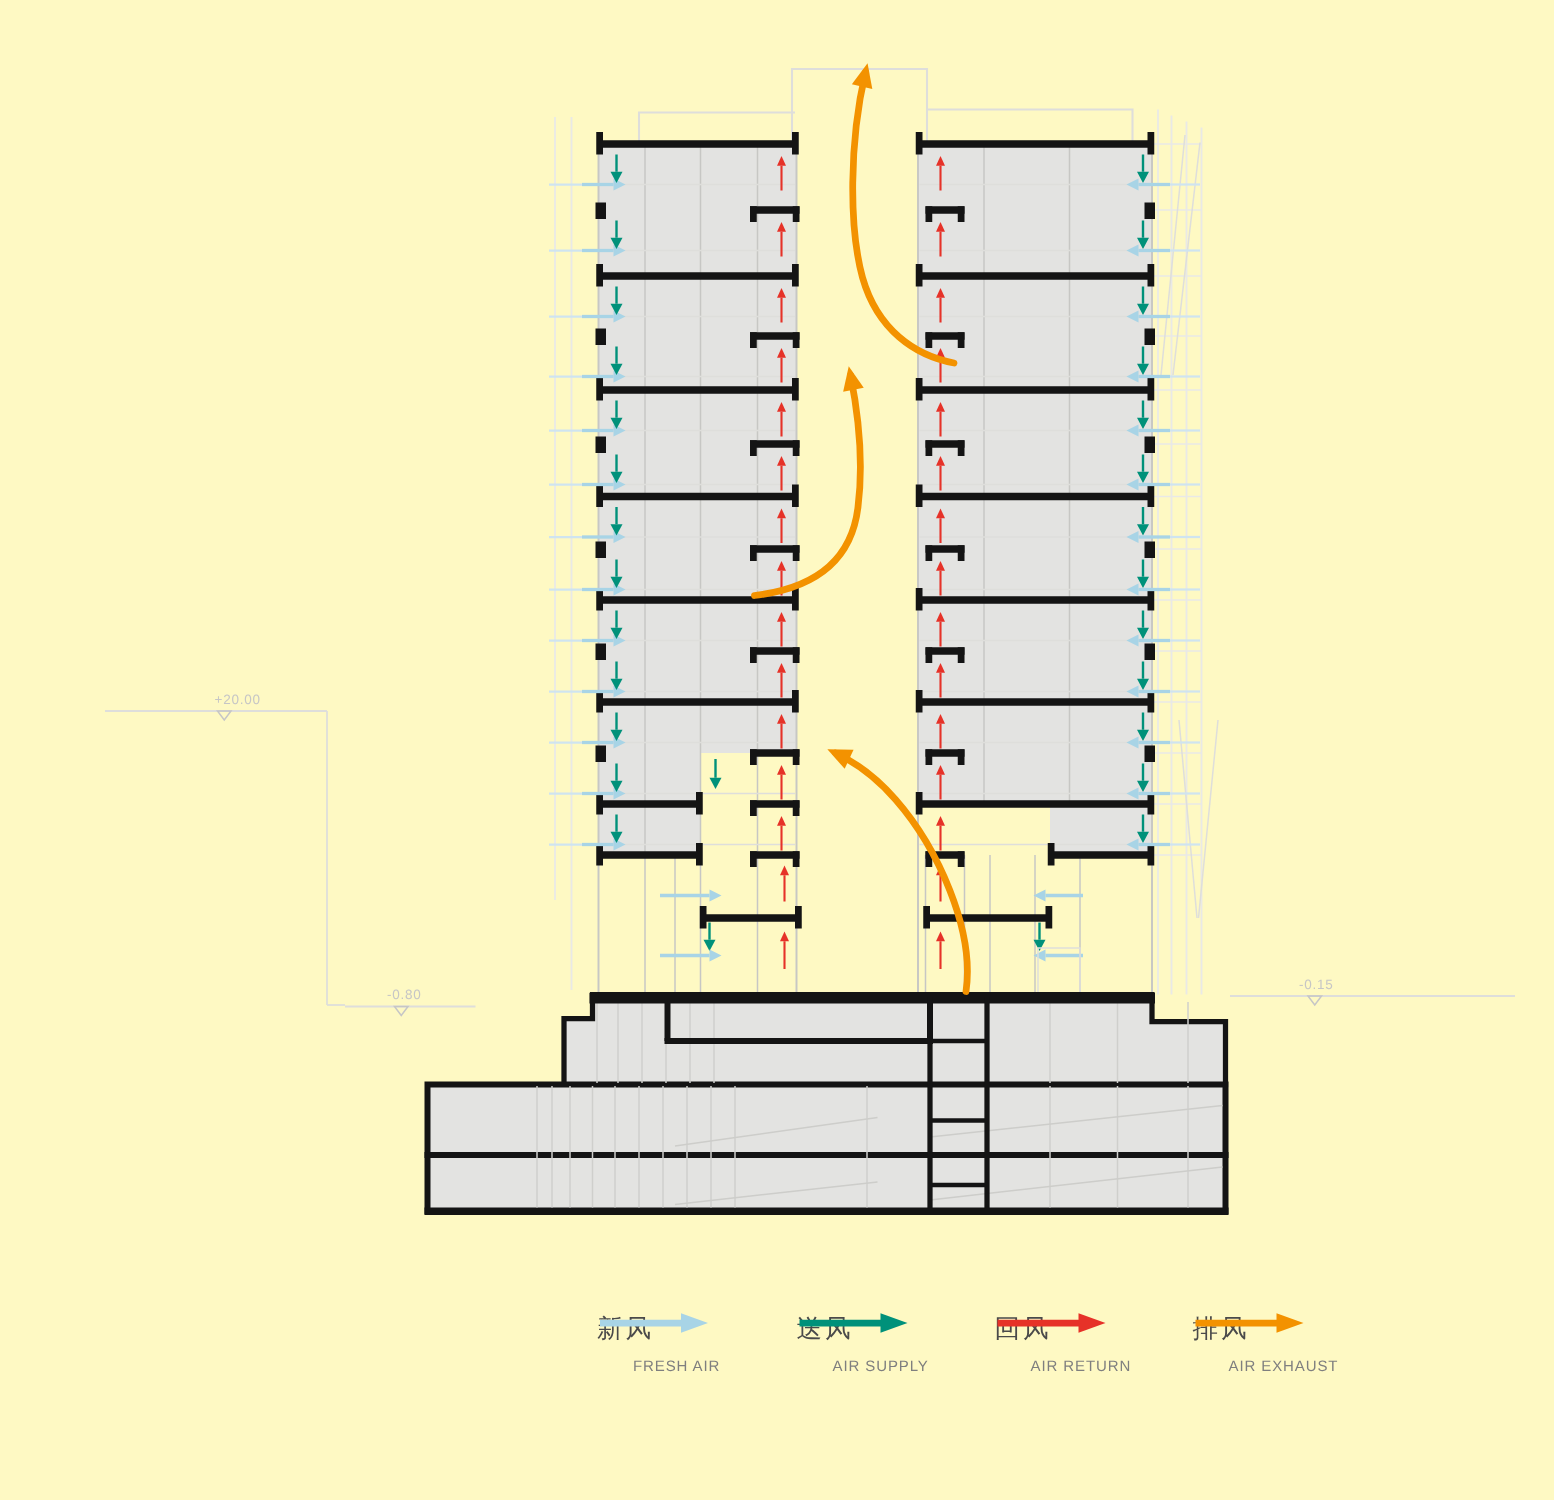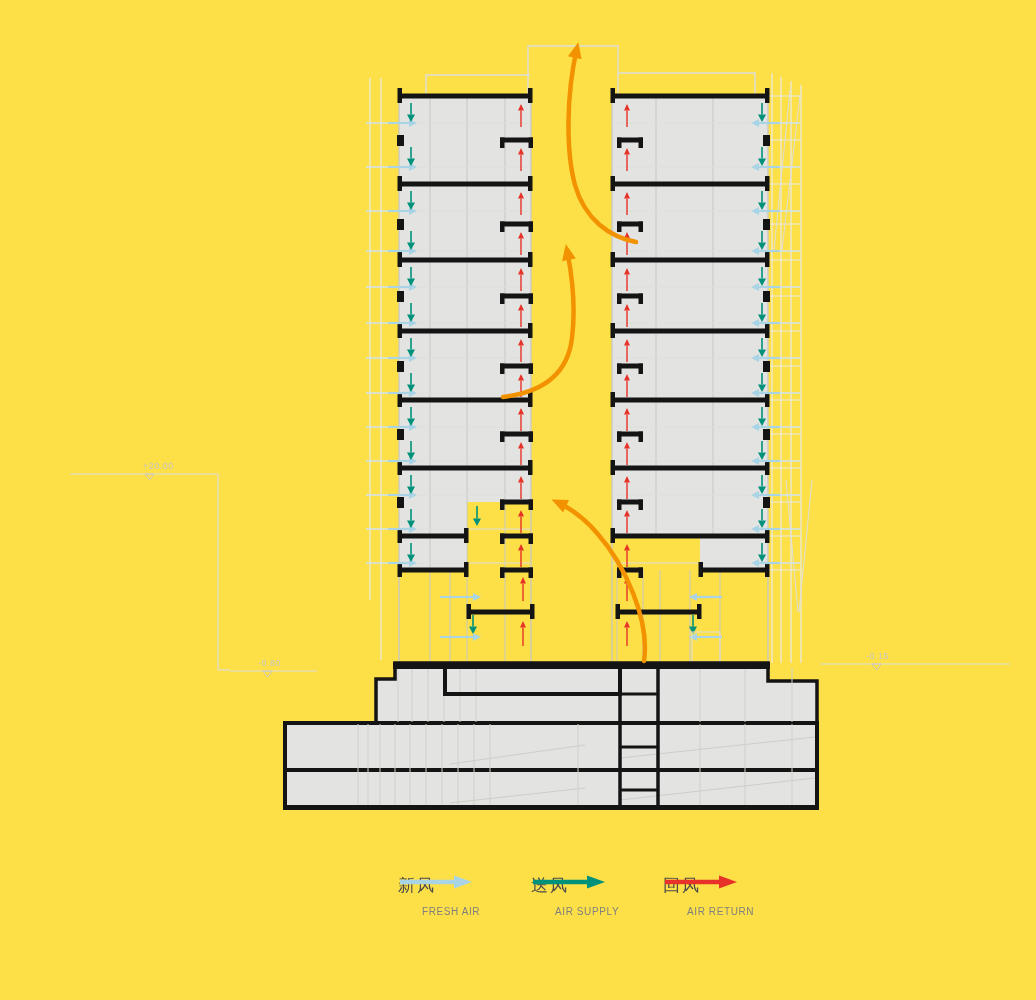--- a/index.html
+++ b/index.html
@@ -1,16 +1,16 @@
 <!DOCTYPE html>
 <html><head>
 <meta charset="utf-8">
 <style>
   html,body{margin:0;padding:0;background:#ffffff;}
-  .stage{position:relative;width:1036px;height:1000px;background:#fde047;overflow:hidden;
+  .stage{position:relative;width:1036px;height:1000px;background:#fef9c3;overflow:hidden;
          font-family:"Liberation Sans", sans-serif;}
   svg{position:absolute;left:0;top:0;}
   .legend{position:absolute;left:0;top:0;width:1036px;height:897px;pointer-events:none;}
   .legend-item{position:absolute;top:874px;width:130px;}
   .legend-item .arr{display:block;margin:0 0 14px 0;}
   .legend-item .cn{font-size:17px;letter-spacing:2px;color:#4a4a4a;margin:0 0 9px 0;}
   .legend-item .en{font-size:10px;letter-spacing:0.6px;color:#7f7f7f;margin-left:24px;}
 </style>
 </head>
 <body>
@@ -683,14 +683,22 @@
       <div class="en">AIR SUPPLY</div>
     </div>
     <div class="legend-item" style="left:663px">
       <svg class="arr" width="80" height="16">
           <line x1="2" y1="8" x2="58" y2="8" stroke="#e63228" stroke-width="4.5"></line>
           <polygon points="56,1.5 74,8 56,14.5" fill="#e63228"></polygon>
         </svg>
       <div class="cn">回风</div>
       <div class="en">AIR RETURN</div>
     </div>
+    <div class="legend-item" style="left:795px">
+      <svg class="arr" width="80" height="16">
+          <line x1="2" y1="8" x2="58" y2="8" stroke="#f39200" stroke-width="4.5"></line>
+          <polygon points="56,1.5 74,8 56,14.5" fill="#f39200"></polygon>
+        </svg>
+      <div class="cn">排风</div>
+      <div class="en">AIR EXHAUST</div>
+    </div>
   </div>
 </div>
 
 </body></html>

